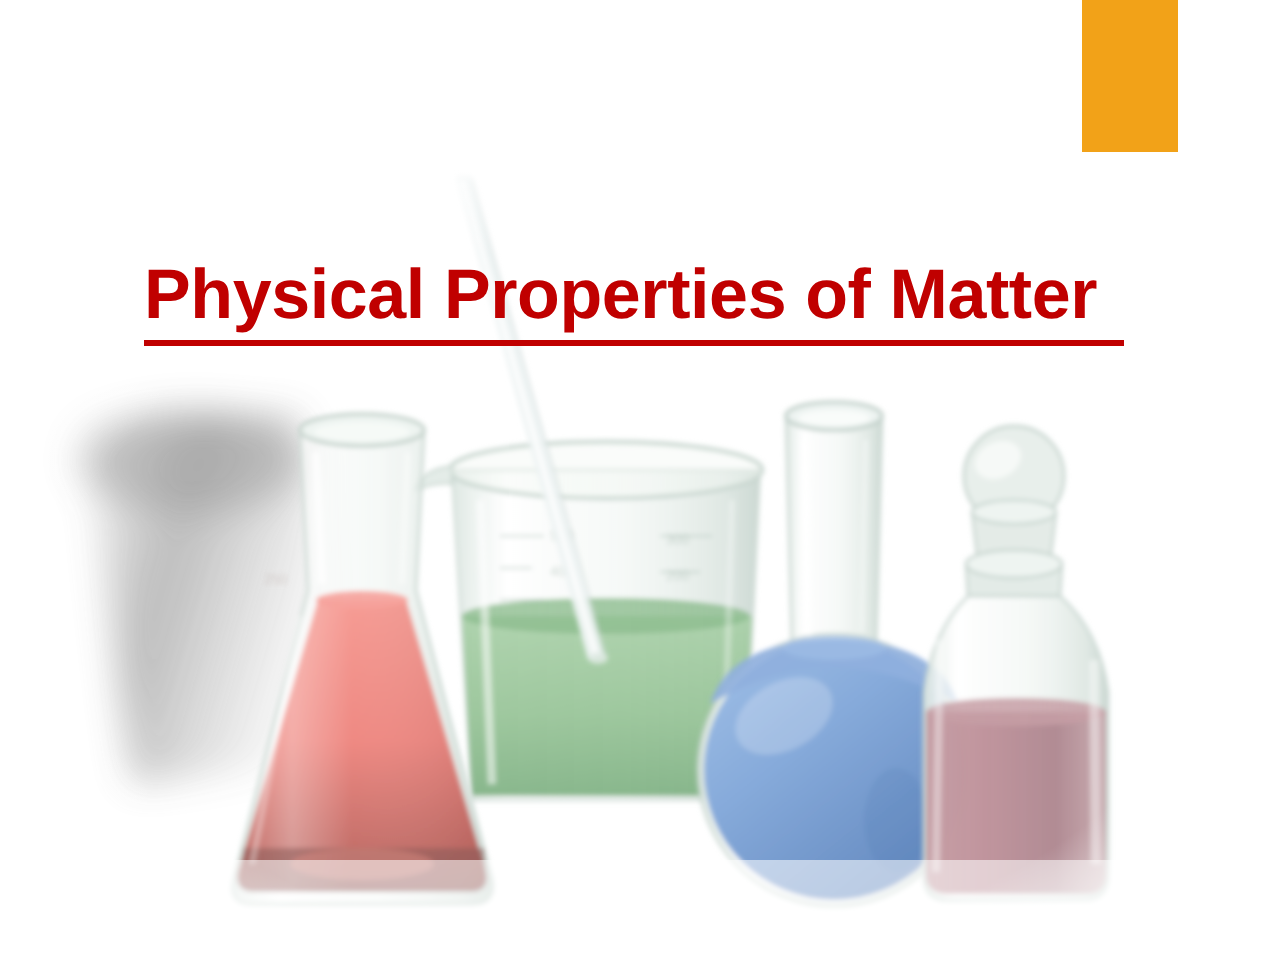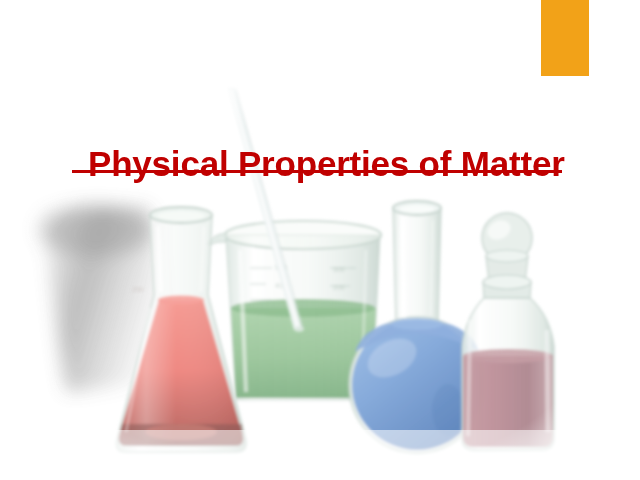--- a/index.html
+++ b/index.html
@@ -37,21 +37,21 @@
     z-index: 40;
   }
   #slide-title {
     font-family: "Liberation Sans", sans-serif;
     font-weight: bold;
     font-size: 35px;
     line-height: 40px;
     color: #C00000;
     letter-spacing: -0.2px;
     white-space: nowrap;
-    margin: 16px;
+    margin: 0;
     padding: 0 0 0 12px;
   }
   #title-underline {
     position: absolute;
     left: 12px;
     top: 42px;
     width: 490px;
     height: 3px;
     background: #C00000;
   }

